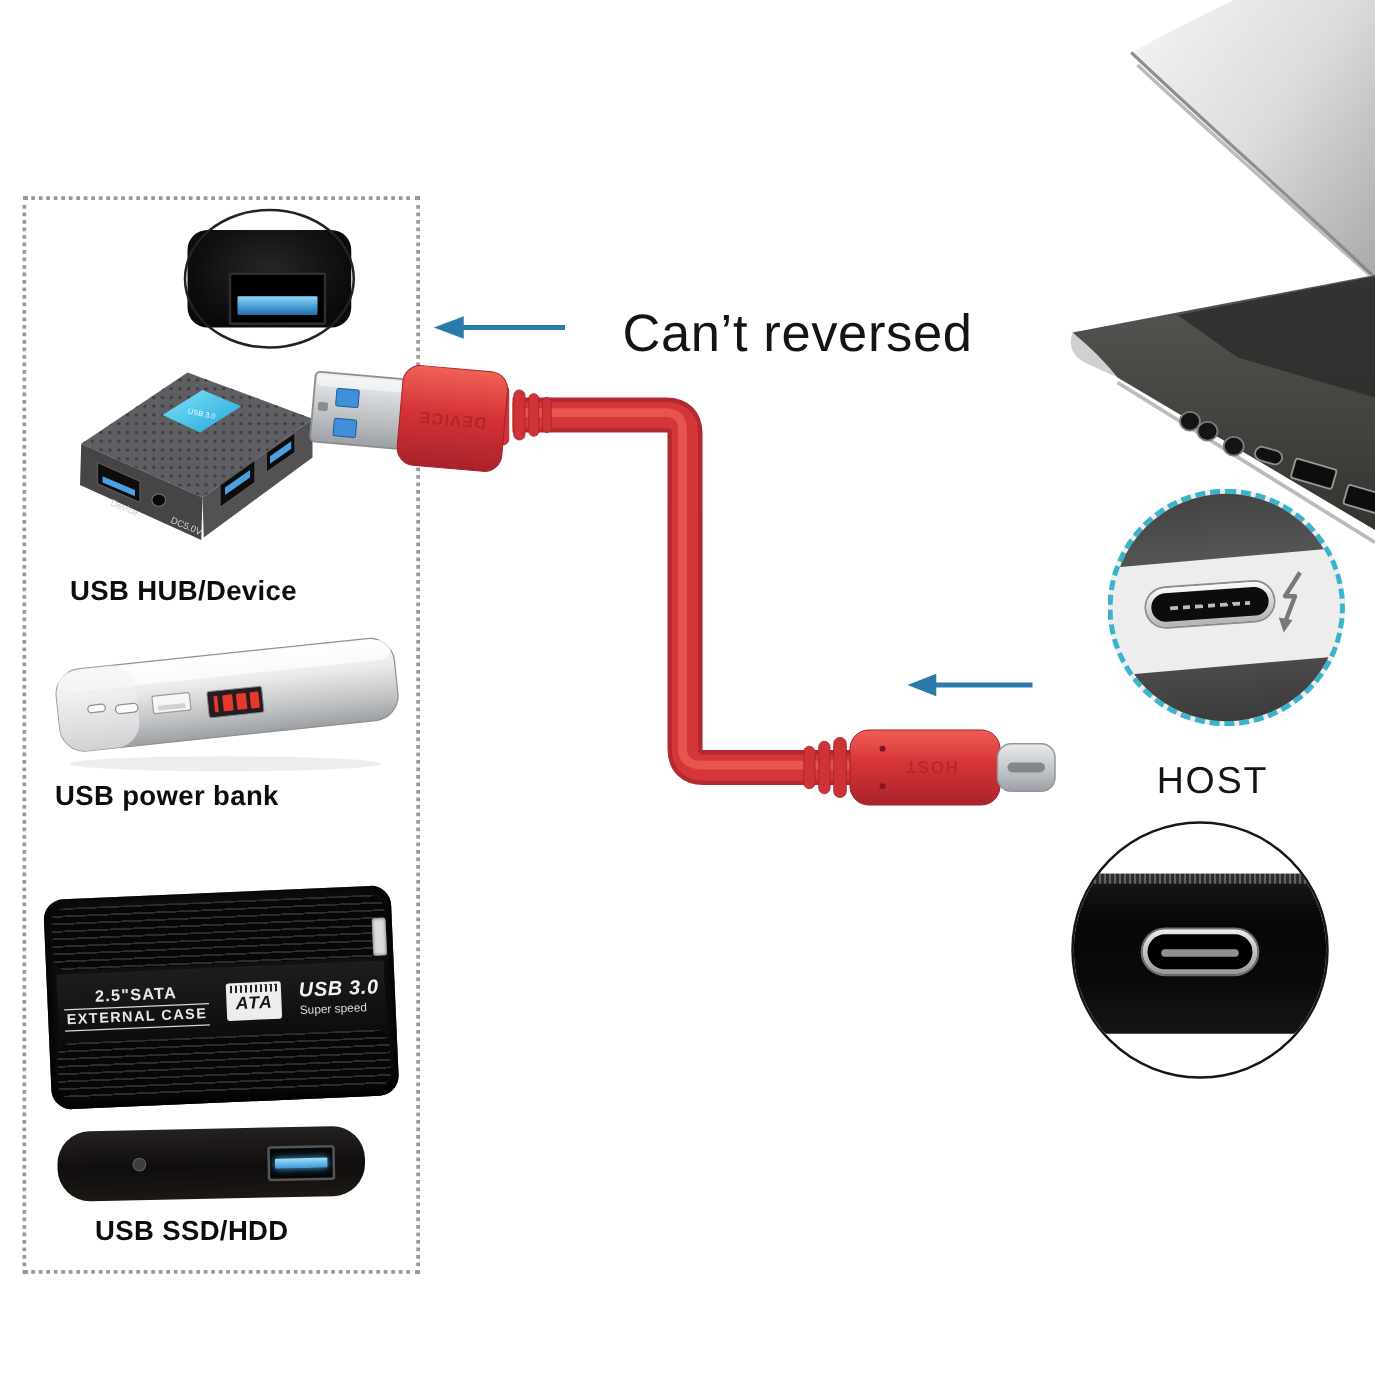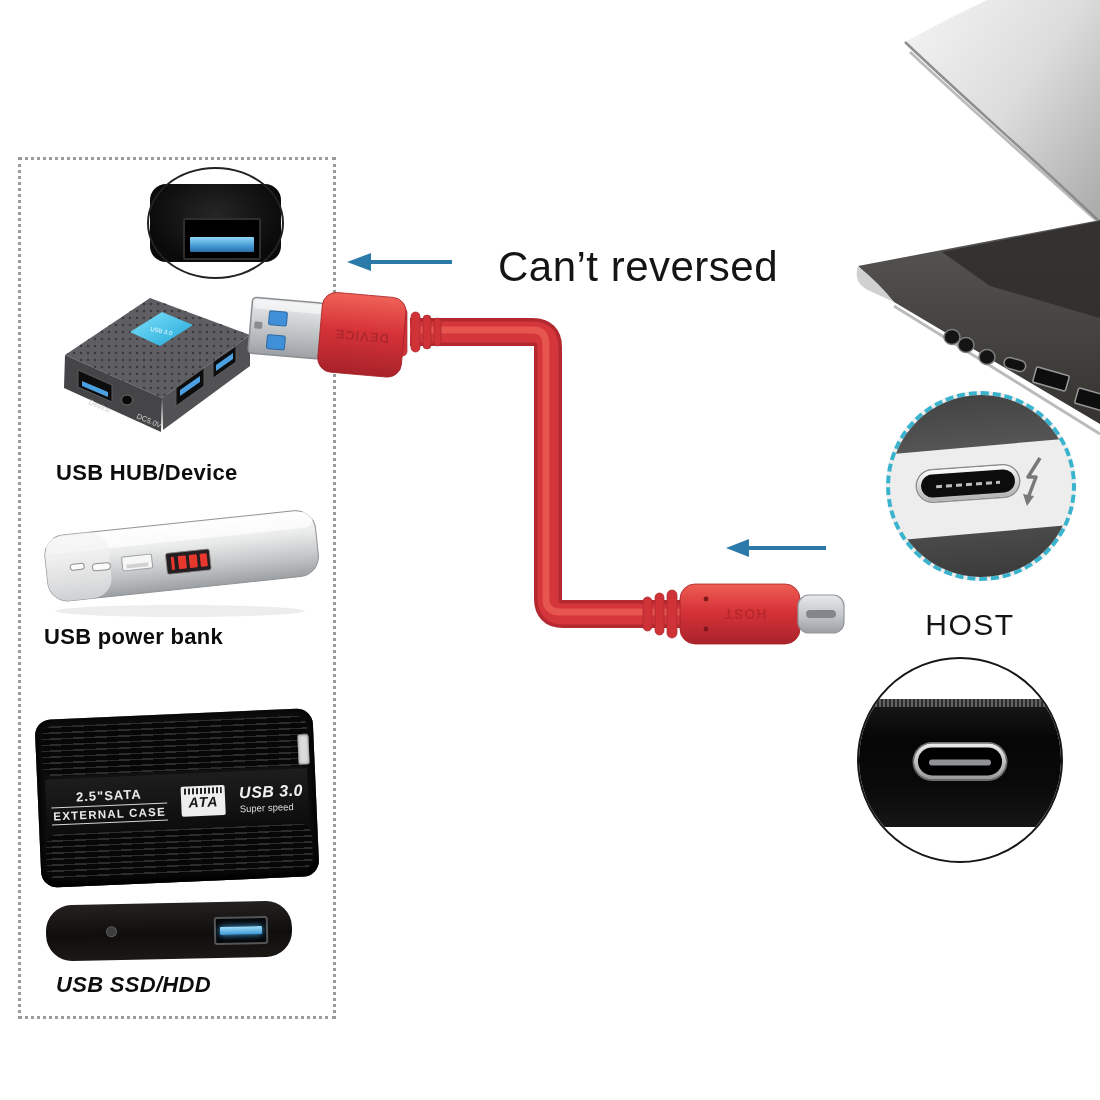--- a/index.html
+++ b/index.html
@@ -17,21 +17,21 @@
                    background:radial-gradient(ellipse at 50% 40%,#262626,#0a0a0a 75%);}
   .port-oval .opening{position:absolute;left:33px;top:34px;width:74px;height:38px;background:#000;
                       border:2px solid #2e2e2e;border-radius:2px;}
   .port-oval .tongue{position:absolute;left:5px;right:5px;bottom:6px;height:15px;border-radius:1px;
                      background:linear-gradient(180deg,#8ed7f8,#3a8ecb 70%,#2a6fa5);}
 
   
   .dev-label{font-size:22px;font-weight:bold;color:#0d0d0d;letter-spacing:.3px;}
   .lbl-hub{left:56px;top:444px;margin-top:16px;}
   .lbl-pb{left:44px;top:624px;}
-  .lbl-ssd{left:56px;top:972px;font-style:italic;}
+  .lbl-ssd{left:76px;top:972px;}
 
   
   .hdd{left:38px;top:714px;width:278px;height:168px;background:#111;border-radius:16px;
        transform:rotate(-2.5deg);box-shadow:inset 0 0 18px #000, inset 0 -6px 10px #000;}
   .hdd .ridges{position:absolute;left:6px;right:6px;height:50px;border-radius:12px;
        background:repeating-linear-gradient(180deg,#2d2d2d 0 1.5px,#070707 1.5px 6px);}
   .hdd .rtop{top:7px;} .hdd .rbot{bottom:7px;height:46px;}
   .hdd .band{position:absolute;left:8px;right:8px;top:60px;height:56px;display:flex;align-items:center;
        justify-content:center;gap:14px;background:linear-gradient(180deg,#1d1d1d,#0c0c0c);}
   .hdd .t1{color:#e9e9e9;text-align:center;font-weight:bold;}

